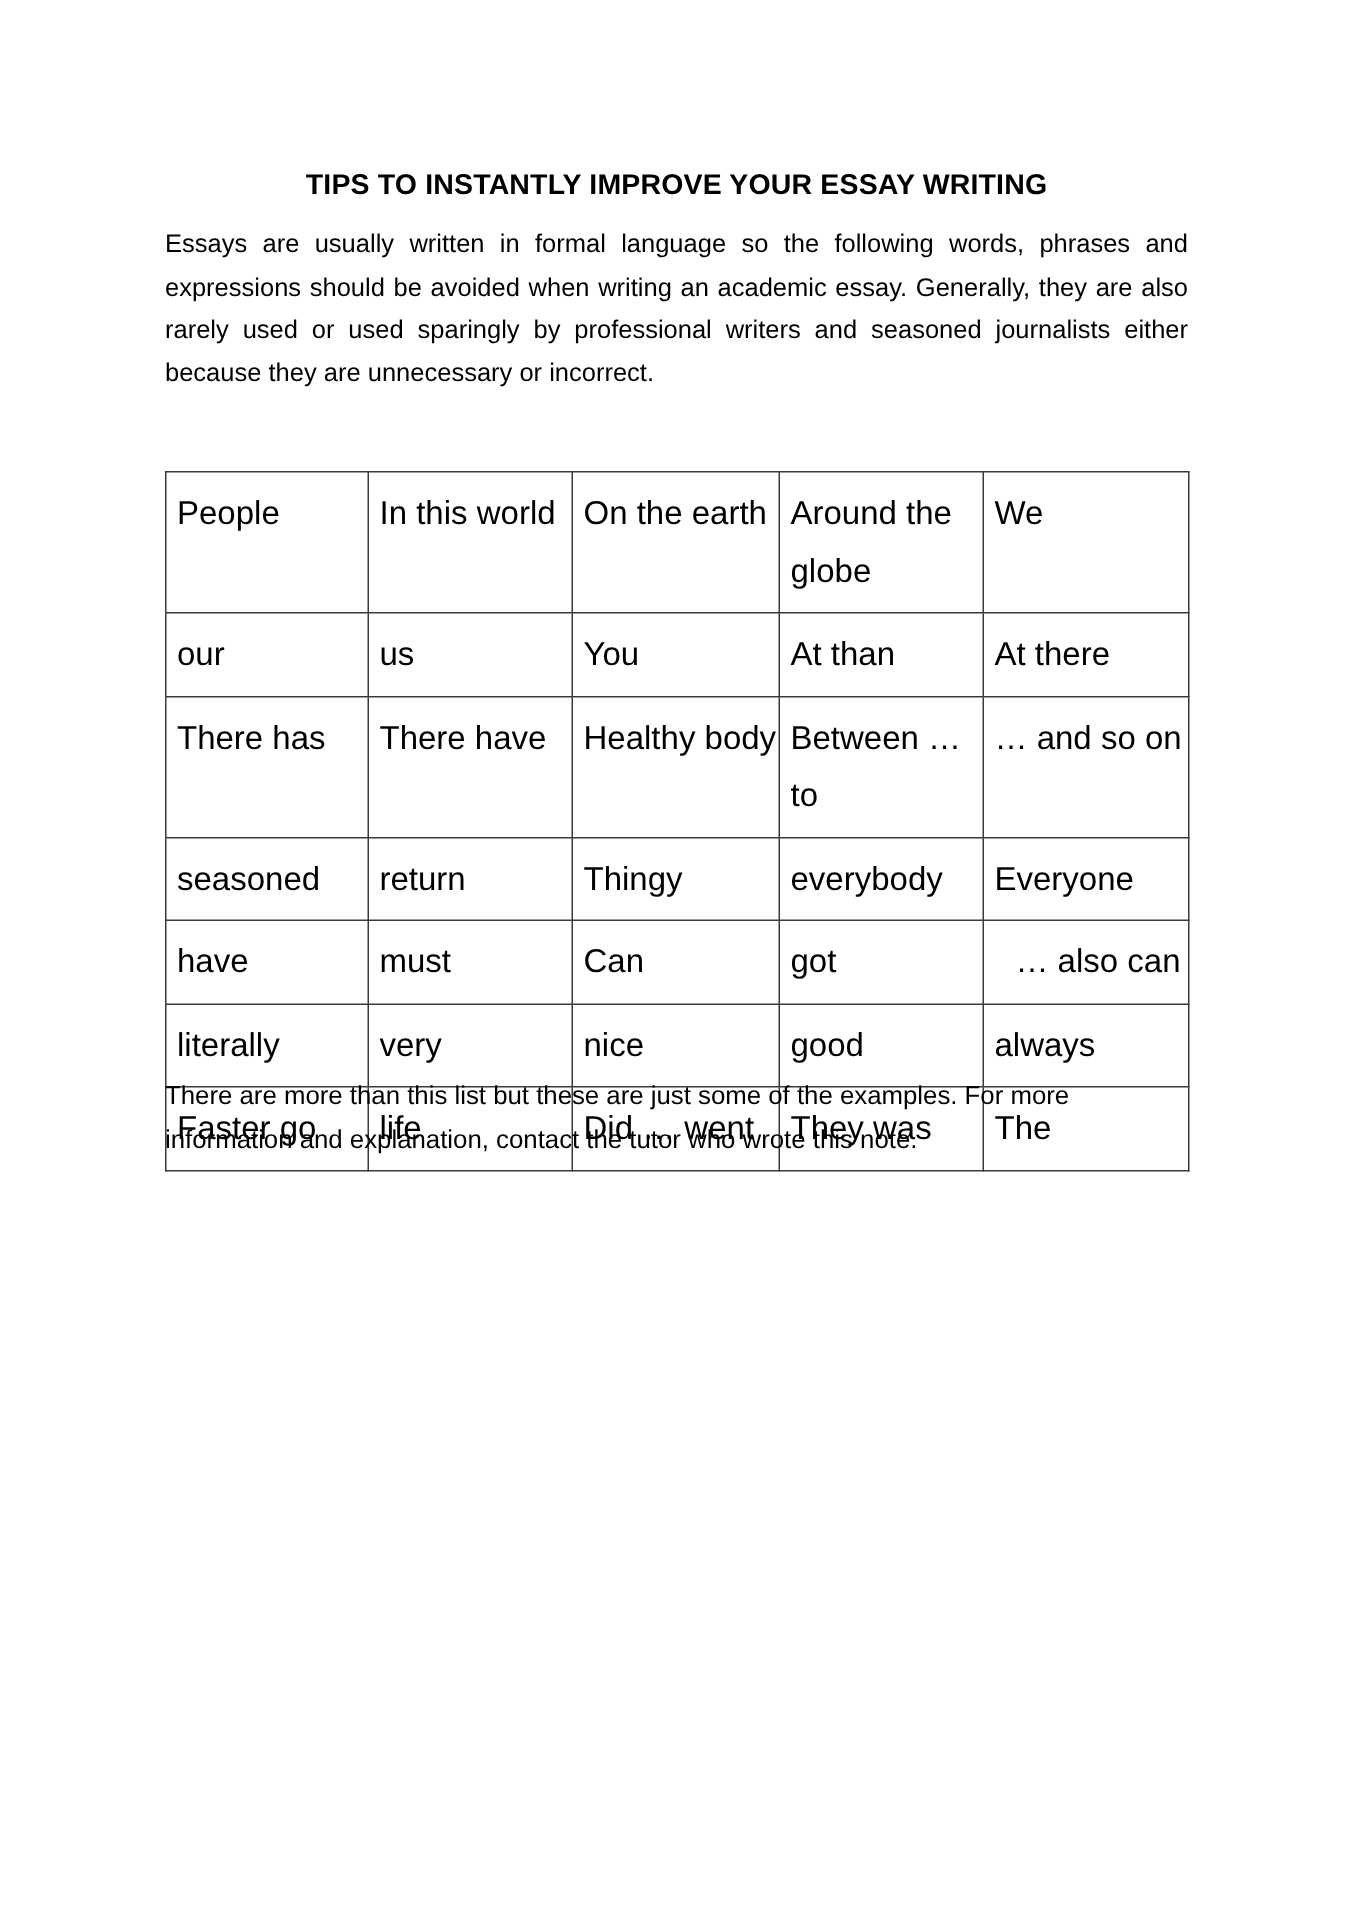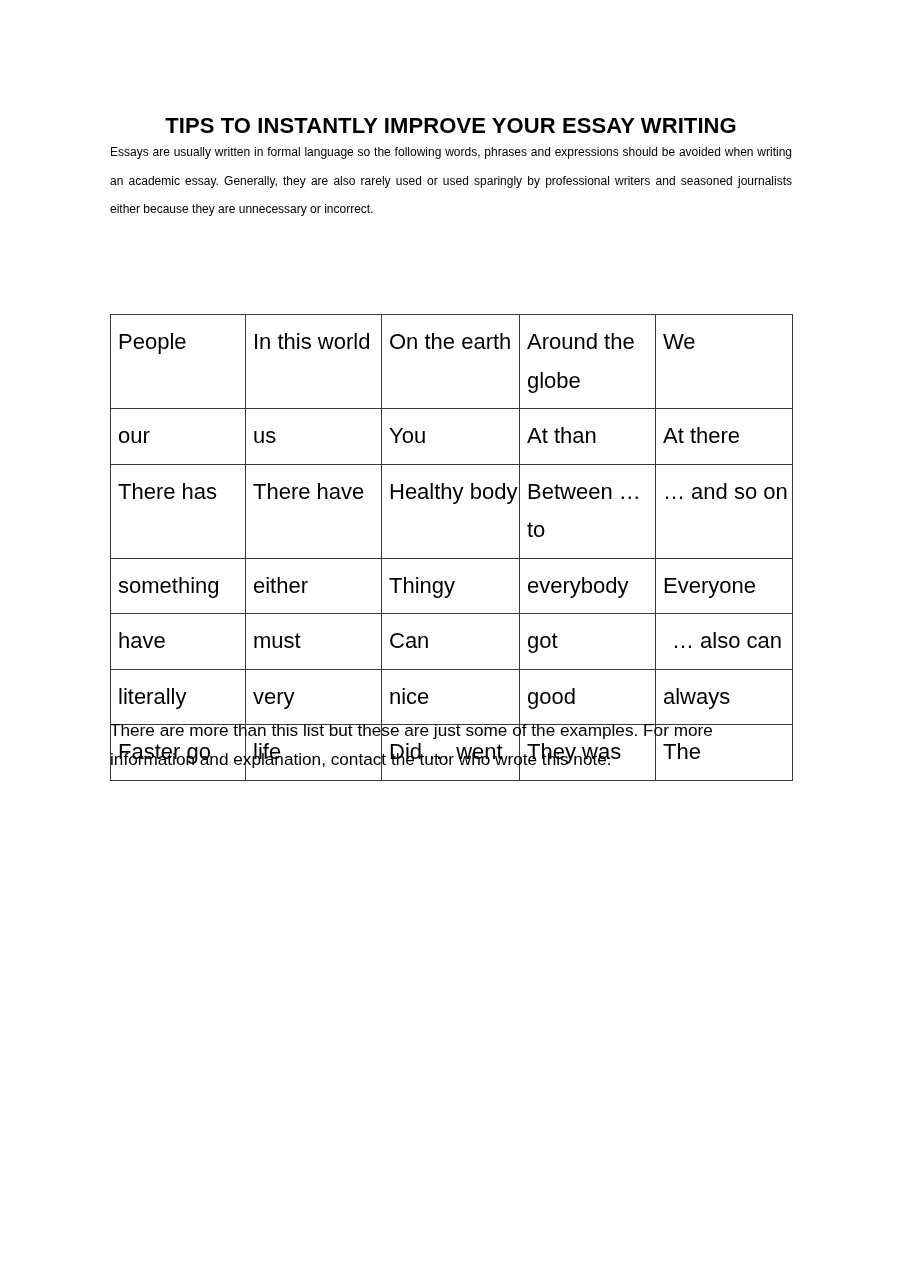--- a/index.html
+++ b/index.html
@@ -20,37 +20,37 @@
     position: absolute;
     left: 110px;
     top: 0;
     width: 682px;
   }
 
   .doc-title {
     margin: 0;
     padding: 0;
     text-align: center;
-    font-size: 22px;
+    font-size: 19px;
     font-weight: bold;
     letter-spacing: 0.1px;
     line-height: 1.2;
     position: absolute;
     top: 113px;
     left: 0;
     width: 682px;
   }
 
   .intro-paragraph {
     position: absolute;
-    top: 138px;
+    top: 149px;
     left: 0;
     width: 682px;
     margin: 0;
-    font-size: 12px;
+    font-size: 17px;
     line-height: 28.5px;
     text-align: justify;
     text-justify: inter-word;
   }
 
   .closing-paragraph {
     position: absolute;
     top: 716px;
     left: 0;
     width: 682px;
@@ -82,20 +82,21 @@
   .word-table col.c3 { width: 138px; }
   .word-table col.c4 { width: 136px; }
   .word-table col.c5 { width: 137px; }
 
   .word-table tr.tall td {
     height: 64px;
   }
 
   .cell-indented {
     padding-left: 16px !important;
+    text-align: center;
   }
 </style>
 </head>
 <body>
 
 <div class="page">
 
   <h1 class="doc-title">TIPS TO INSTANTLY IMPROVE YOUR ESSAY WRITING</h1>
 
   <p class="intro-paragraph">Essays are usually written in formal language so the following words, phrases and expressions should be avoided when writing an academic essay. Generally, they are also rarely used or used sparingly by professional writers and seasoned journalists either because they are unnecessary or incorrect.</p>
@@ -124,22 +125,22 @@
         <td>At there</td>
       </tr>
       <tr>
         <td>There has</td>
         <td>There have</td>
         <td>Healthy body</td>
         <td>Between … to</td>
         <td>… and so on</td>
       </tr>
       <tr>
-        <td>something</td>
-        <td>either</td>
+        <td>seasoned</td>
+        <td>return</td>
         <td>Thingy</td>
         <td>everybody</td>
         <td>Everyone</td>
       </tr>
       <tr>
         <td>have</td>
         <td>must</td>
         <td>Can</td>
         <td>got</td>
         <td class="cell-indented">… also can</td>

